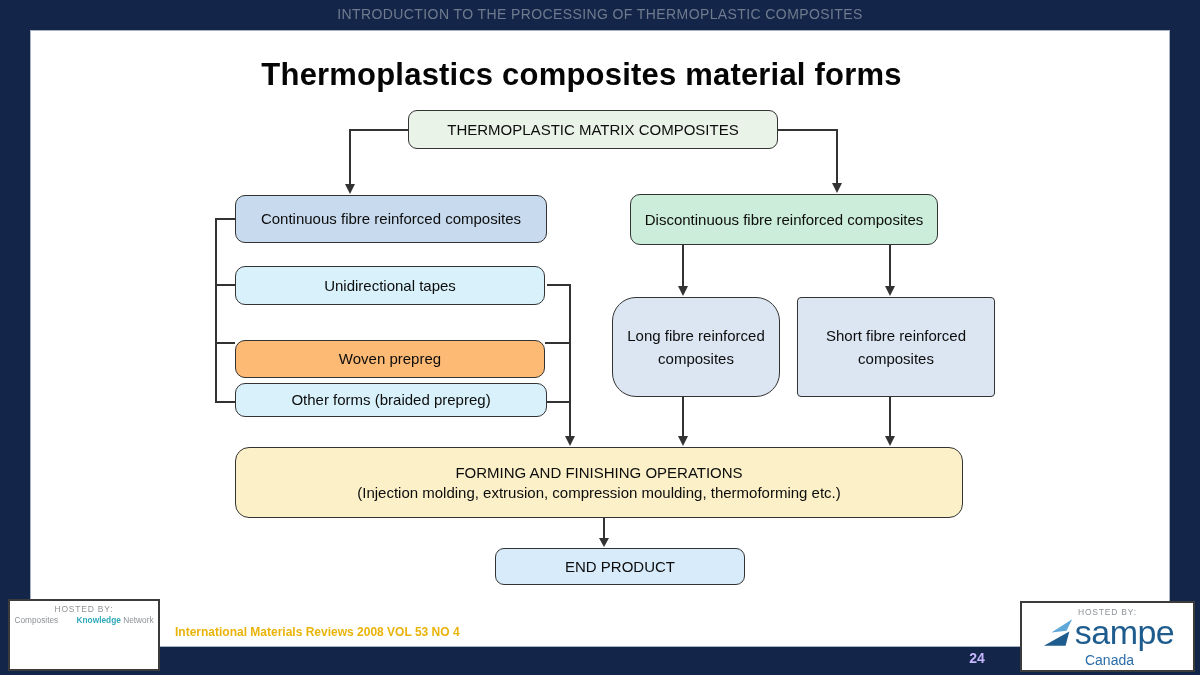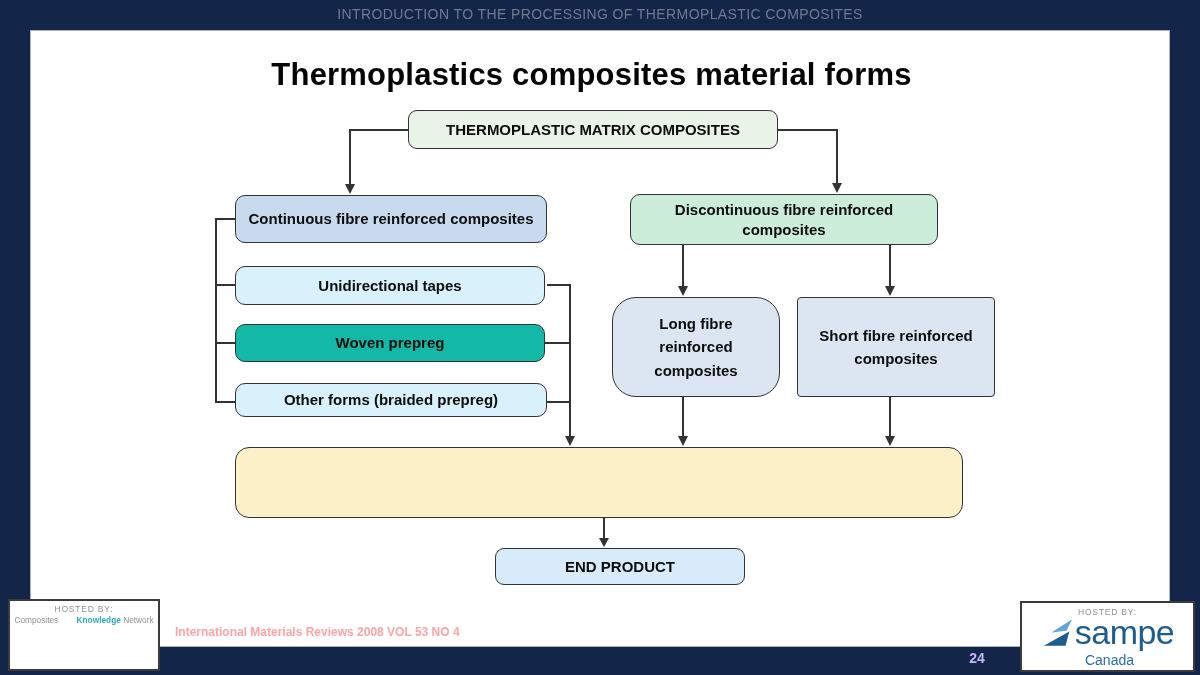--- a/index.html
+++ b/index.html
@@ -22,39 +22,39 @@
   }
   .footer-bar {
     position:absolute; left:0; top:647px; width:1200px; height:28px;
     background:#14254a;
   }
   .page-number {
     position:absolute; left:955px; top:650px; width:44px; text-align:center;
     color:#c4b5fd; font-weight:bold; font-size:14px;
   }
   .slide-title {
-    position:absolute; left:30px; top:57px; width:1123px; text-align:center;
+    position:absolute; left:20px; top:57px; width:1123px; text-align:center;
     color:#050505; font-weight:bold; font-size:31px; letter-spacing:0.2px;
   }
   .citation {
     position:absolute; left:175px; top:625px;
-    color:#fca5a5; font-weight:bold; font-size:12px;
+    color:#eab308; font-weight:bold; font-size:12px;
   }
   
   .fc-box {
     position:absolute; border:1.6px solid #333333;
     display:flex; flex-direction:column; align-items:center; justify-content:center;
-    text-align:center; font-weight:bold; color:#0d0d0d; font-size:15px;
+    text-align:center; font-weight:normal; color:#0d0d0d; font-size:15px;
     line-height:1.3; border-radius:10px; padding:2px 12px;
   }
   #box-root          { left:408px; top:110px; width:370px; height:39px; background:#e9f3e7; border-radius:9px; }
   #box-continuous    { left:235px; top:195px; width:312px; height:48px; background:#c8daee; }
   #box-discontinuous { left:630px; top:194px; width:308px; height:51px; background:#cbedd9; }
   #box-uni           { left:235px; top:266px; width:310px; height:39px; background:#d8f1fb; }
-  #box-woven         { left:235px; top:324px; width:310px; height:38px; background:#14b8a6; }
+  #box-woven         { left:235px; top:340px; width:310px; height:38px; background:#fdba74; }
   #box-other         { left:235px; top:383px; width:312px; height:34px; background:#d8f1fb; }
   #box-long          { left:612px; top:297px; width:168px; height:100px; background:#dce6f2; border-radius:24px; line-height:1.55; }
   #box-short         { left:797px; top:297px; width:198px; height:100px; background:#dce6f2; border-radius:4px; line-height:1.55; }
   #box-forming       { left:235px; top:447px; width:728px; height:71px; background:#fbf0c8; border-radius:14px; }
   #box-end           { left:495px; top:548px; width:250px; height:37px; background:#d7ebfa; border-radius:9px; }
   #connector-layer { position:absolute; left:0; top:0; pointer-events:none; }
   
   .ckn-box {
     position:absolute; left:8px; top:599px; width:152px; height:72px;
     background:#ffffff; border:2px solid #3b3b3b;
@@ -122,20 +122,22 @@
 
 <div id="box-root" class="fc-box">THERMOPLASTIC MATRIX COMPOSITES</div>
 <div id="box-continuous" class="fc-box">Continuous fibre reinforced composites</div>
 <div id="box-discontinuous" class="fc-box">Discontinuous fibre reinforced composites</div>
 <div id="box-uni" class="fc-box">Unidirectional tapes</div>
 <div id="box-woven" class="fc-box">Woven prepreg</div>
 <div id="box-other" class="fc-box">Other forms (braided prepreg)</div>
 <div id="box-long" class="fc-box">Long fibre reinforced composites</div>
 <div id="box-short" class="fc-box">Short fibre reinforced composites</div>
 <div id="box-forming" class="fc-box">
+  <span>FORMING AND FINISHING OPERATIONS</span>
+  <span>(Injection molding, extrusion, compression moulding, thermoforming etc.)</span>
 </div>
 <div id="box-end" class="fc-box">END PRODUCT</div>
 
 <div class="citation">International Materials Reviews 2008 VOL 53 NO 4</div>
 
 <div class="footer-bar"></div>
 <div class="page-number">24</div>
 
 <div class="ckn-box">
   <div class="ckn-hosted">HOSTED BY:</div>

